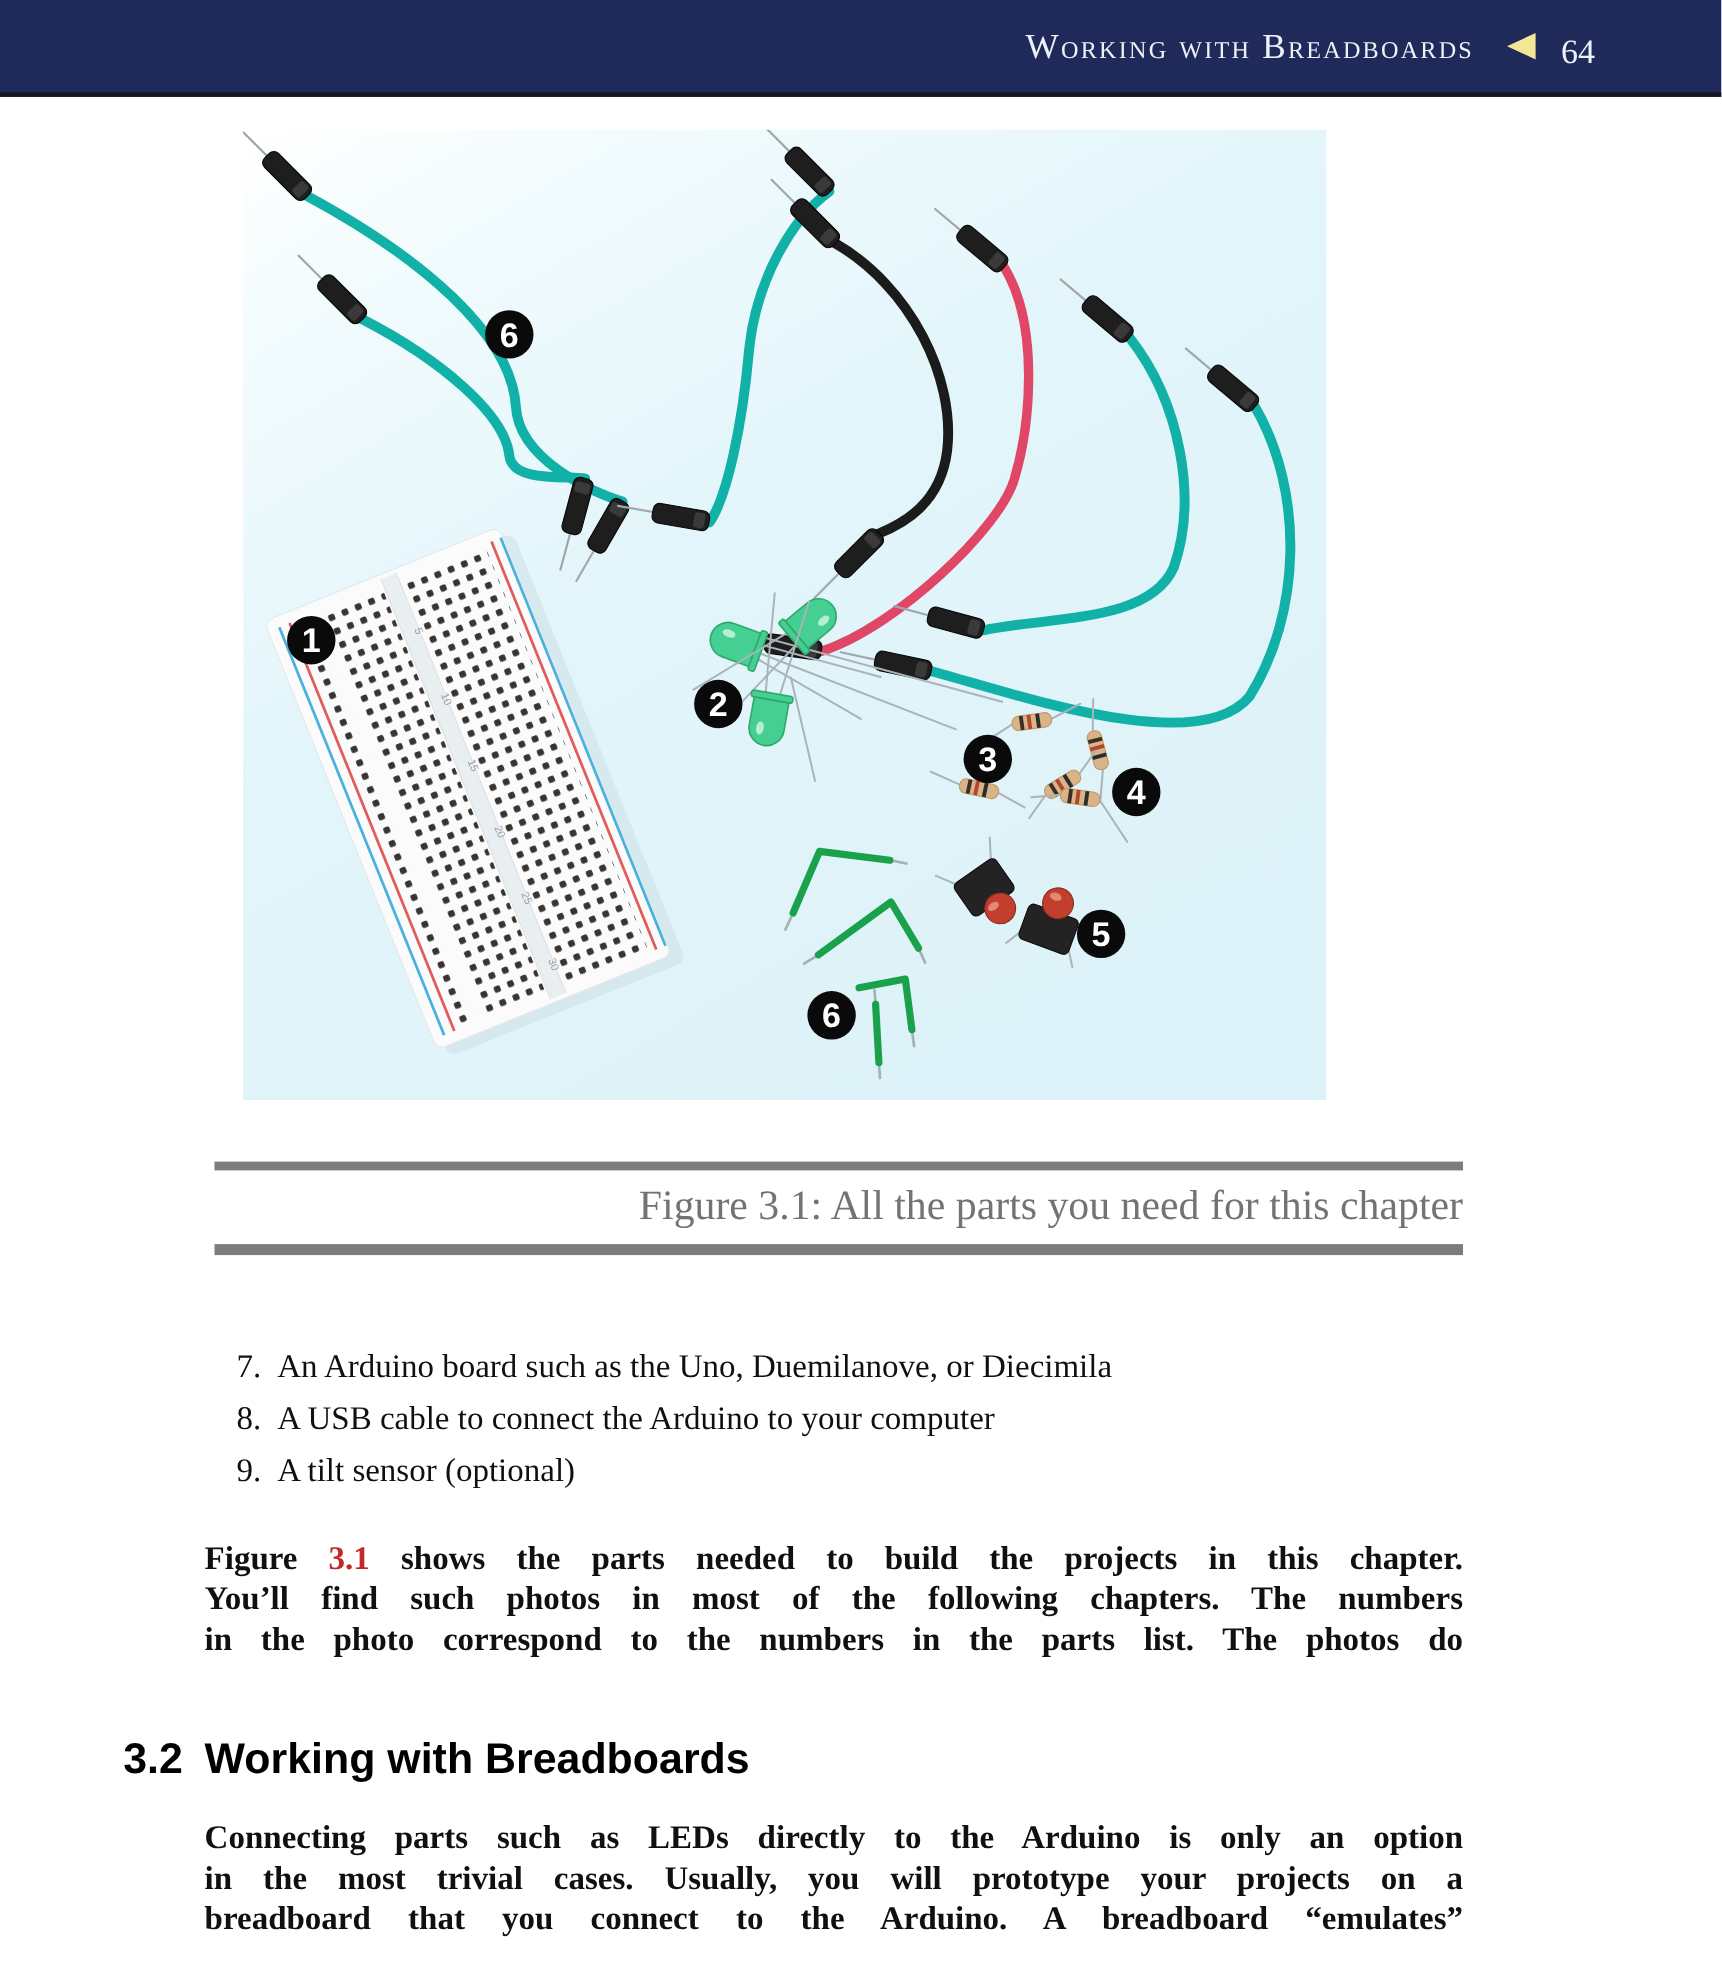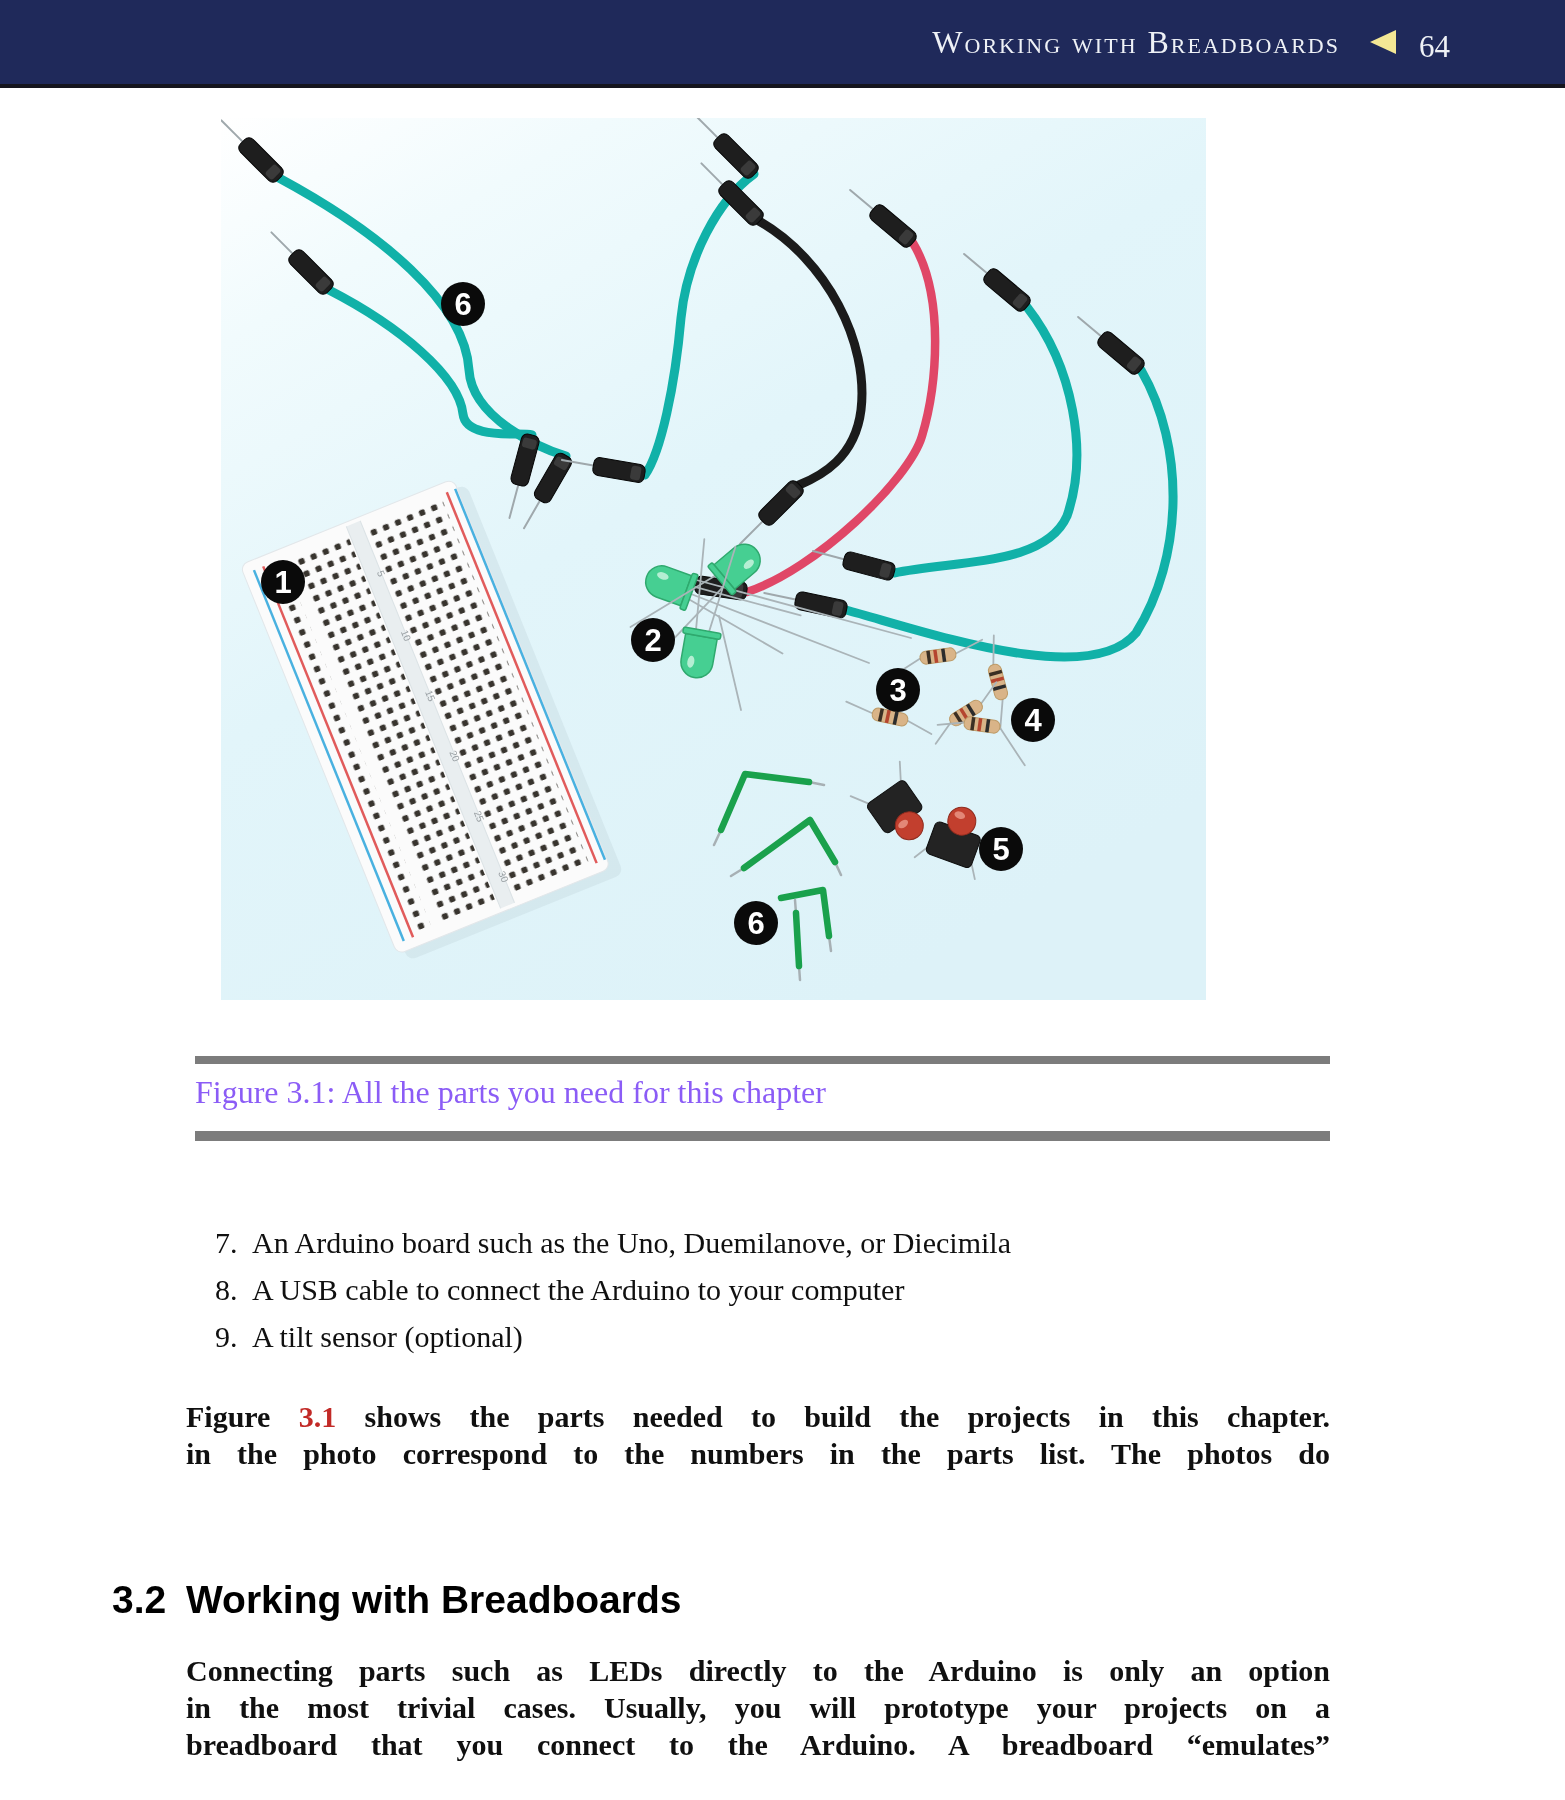--- a/index.html
+++ b/index.html
@@ -35,22 +35,22 @@
   .resbody{fill:#d9b488;stroke:#bd9a66;stroke-width:1}
   .staple{stroke:#1aa14c;stroke-width:6.5;fill:none;stroke-linejoin:round;stroke-linecap:round}
   .stip{stroke:#a7b0b4;stroke-width:2.5;stroke-linecap:round}
   .ledbody{fill:#46cf92;stroke:#2fa96e;stroke-width:1.5}
   .ledshine{fill:#c9f3de;opacity:.85}
 
   
   .rule{position:absolute;left:195px;width:1135px;background:#7c7c7c}
   #rule1{top:1056px;height:8px}
   #rule2{top:1131px;height:10px}
-  .caption{position:absolute;left:195px;top:1074px;width:1135px;text-align:left;
-           font-size:32px;color:#8b5cf6;}
+  .caption{position:absolute;left:195px;top:1074px;width:1135px;text-align:right;
+           font-size:38px;color:#737373;}
 
   
   .plist{position:absolute;left:215px;top:1224px;width:1120px;font-size:30px;}
   .plist .item{display:flex;line-height:37px;margin-bottom:10px;}
   .plist .num{width:37px;flex:none;}
 
   
   .para{position:absolute;left:186px;width:1144px;font-size:30px;line-height:37px;}
   #para1{top:1398px}
   #para2{top:1652px}
@@ -352,20 +352,21 @@
     <span class="txt">A USB cable to connect the Arduino to your computer</span>
   </div>
   <div class="item">
     <span class="num">9.</span>
     <span class="txt">A tilt sensor (optional)</span>
   </div>
 </div>
 
 <div class="para" id="para1">
   <div class="jline"><span>Figure </span><span class="figlink">3.1</span><span> shows the parts needed to build the projects in this chapter.</span></div>
+  <div class="jline">You’ll find such photos in most of the following chapters. The numbers</div>
   <div class="jline">in the photo correspond to the numbers in the parts list. The photos do</div>
 </div>
 
 <div class="heading">
   <span class="hnum">3.2</span>
   <span class="htitle">Working with Breadboards</span>
 </div>
 
 <div class="para" id="para2">
   <div class="jline">Connecting parts such as LEDs directly to the Arduino is only an option</div>

